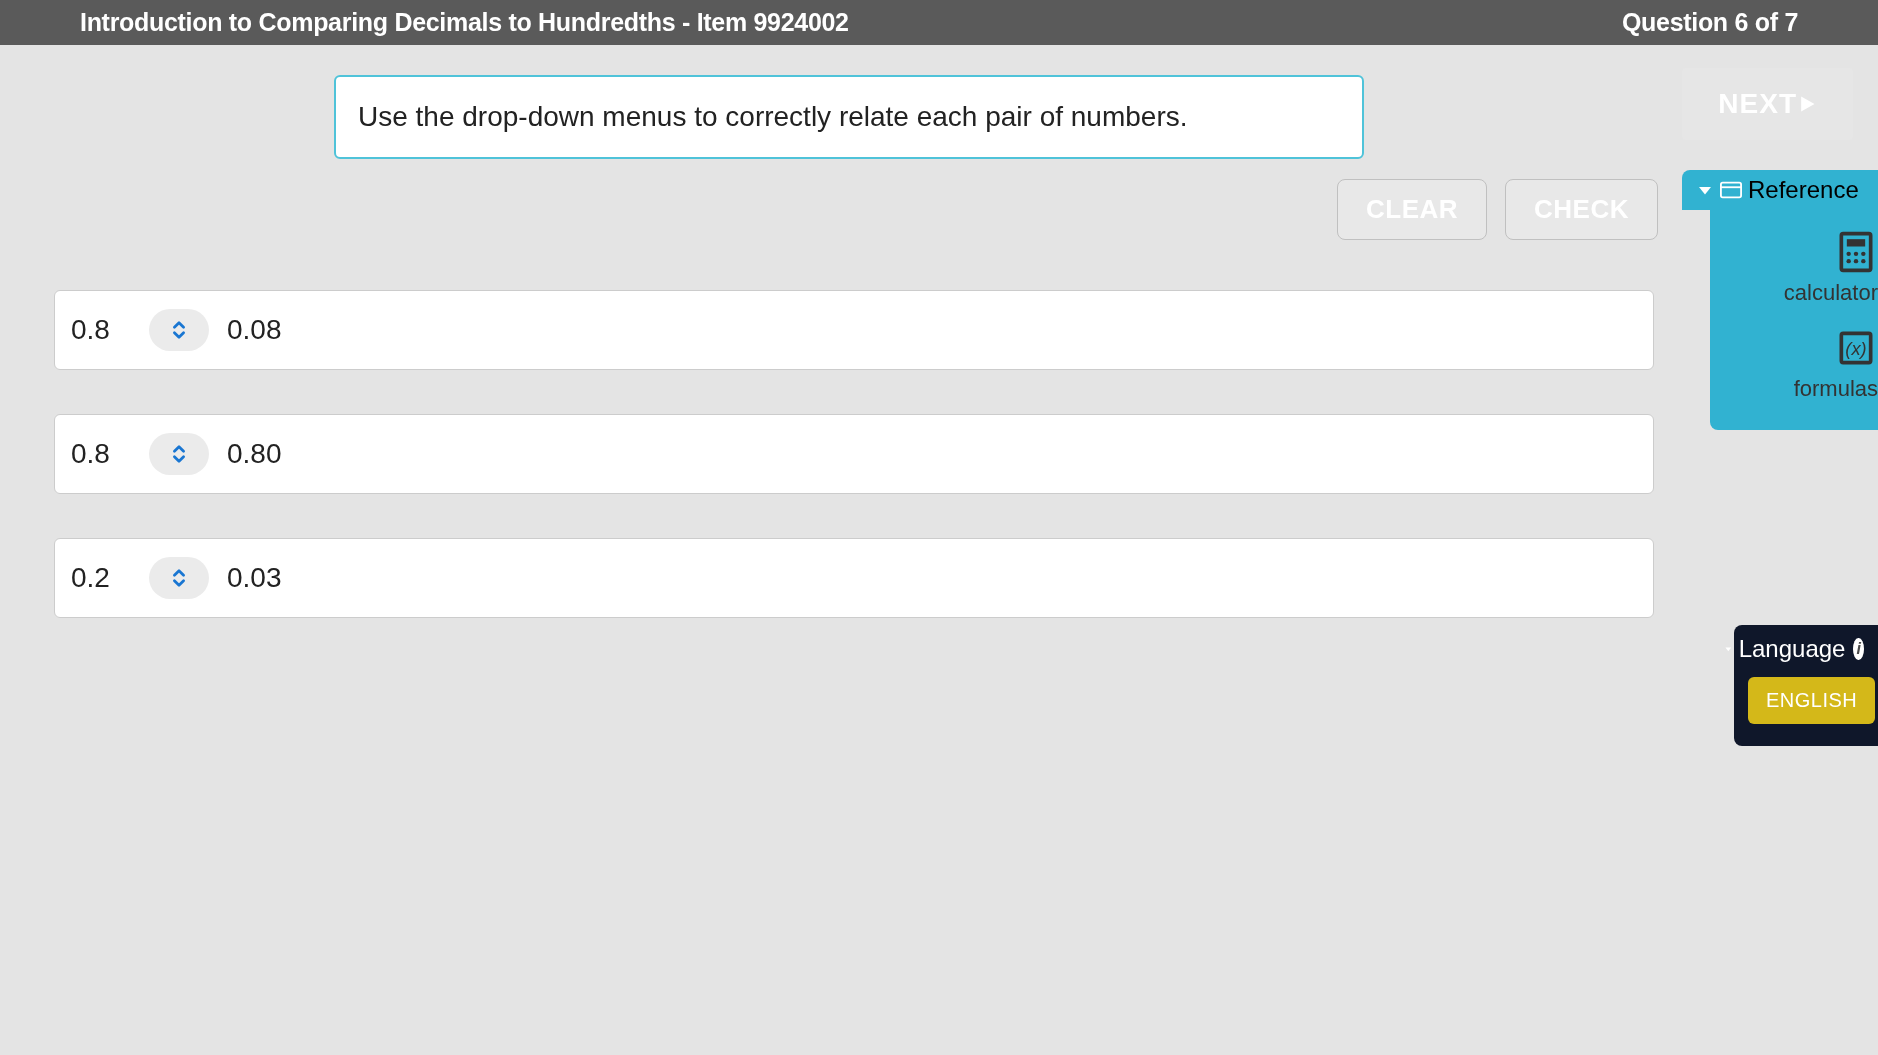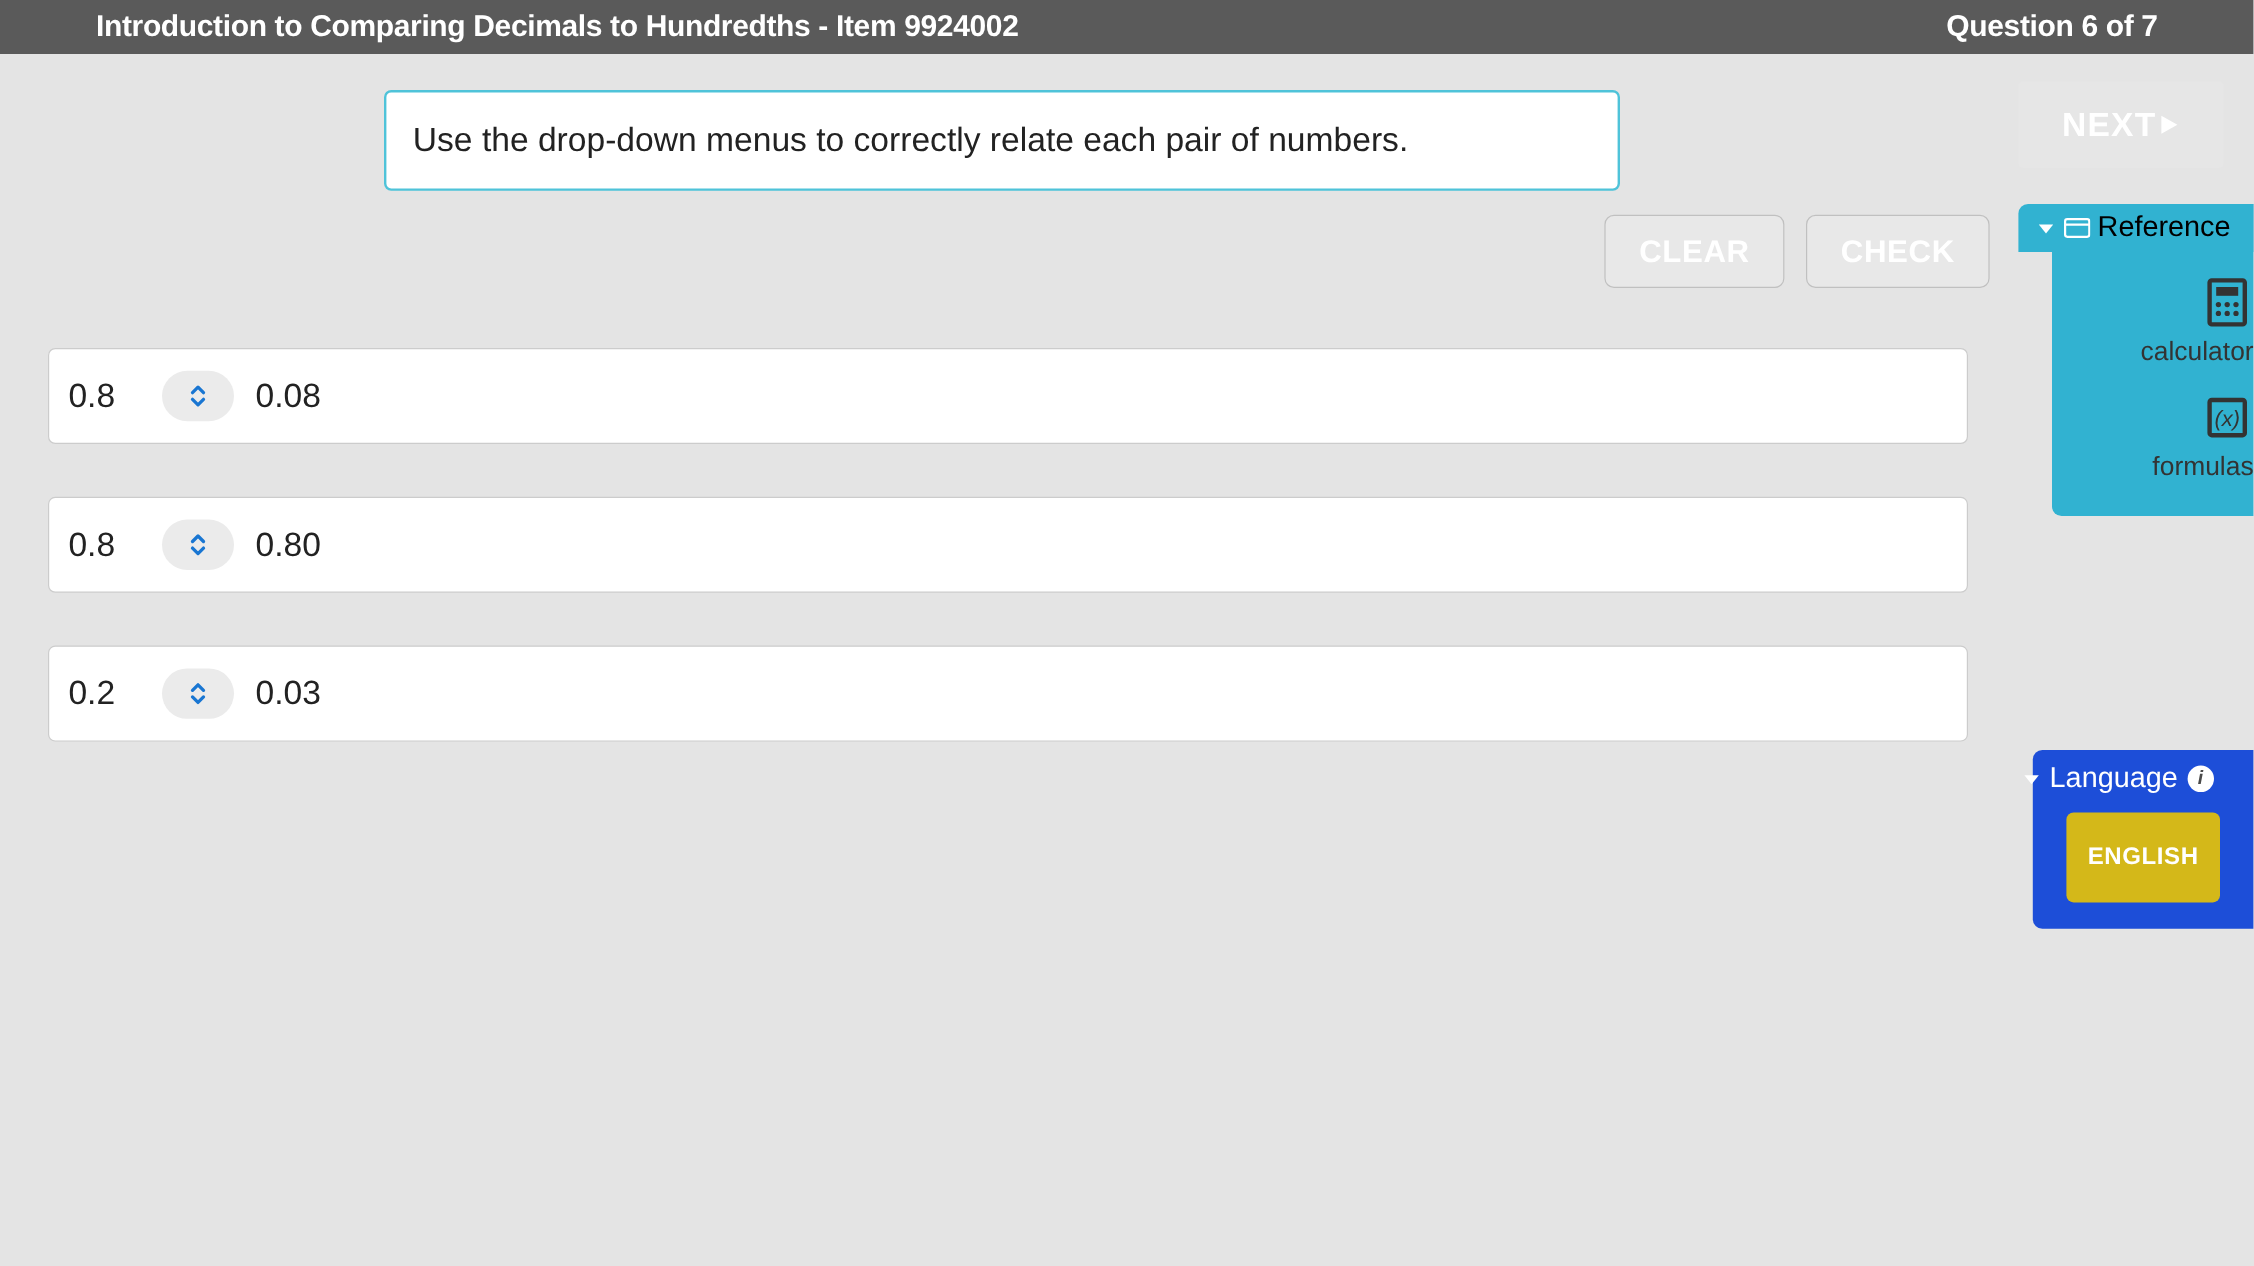--- a/index.html
+++ b/index.html
@@ -22,20 +22,21 @@
       justify-content: space-between;
       align-items: center;
       padding: 8px 80px;
       font-size: 25px;
       font-weight: bold;
       letter-spacing: -0.3px;
     }
     .content-area {
       position: relative;
       padding: 30px 40px;
+      margin-left: 14px;
     }
     .instruction-box {
       background: white;
       border: 2px solid #4fc3d9;
       border-radius: 6px;
       padding: 24px 22px;
       font-size: 28px;
       color: #222;
       width: 1030px;
       margin-left: 280px;
@@ -147,22 +148,22 @@
     }
     .ref-item span {
       font-size: 22px;
       margin-top: 6px;
       font-weight: 500;
     }
     .language-panel {
       position: absolute;
       top: 625px;
       right: 0;
-      background: #1d4ed8;
-      width: 184px;
+      background: #0f172a;
+      width: 144px;
       border-top-left-radius: 8px;
       border-bottom-left-radius: 8px;
       padding: 10px 14px 22px 14px;
     }
     .language-header {
       color: white;
       font-size: 24px;
       display: flex;
       align-items: center;
       gap: 6px;
@@ -170,23 +171,23 @@
       margin-left: -24px;
     }
     .language-header svg {
       fill: white;
     }
     .english-btn {
       background: #d4b819;
       color: white;
       border: none;
       border-radius: 6px;
-      padding: 26px 18px;
+      padding: 12px 18px;
       font-size: 20px;
-      font-weight: bold;
+      font-weight: normal;
       cursor: pointer;
       letter-spacing: 0.5px;
       display: block;
       margin: 0 auto;
     }
     .info-icon {
       display: inline-flex;
       align-items: center;
       justify-content: center;
       width: 22px;

